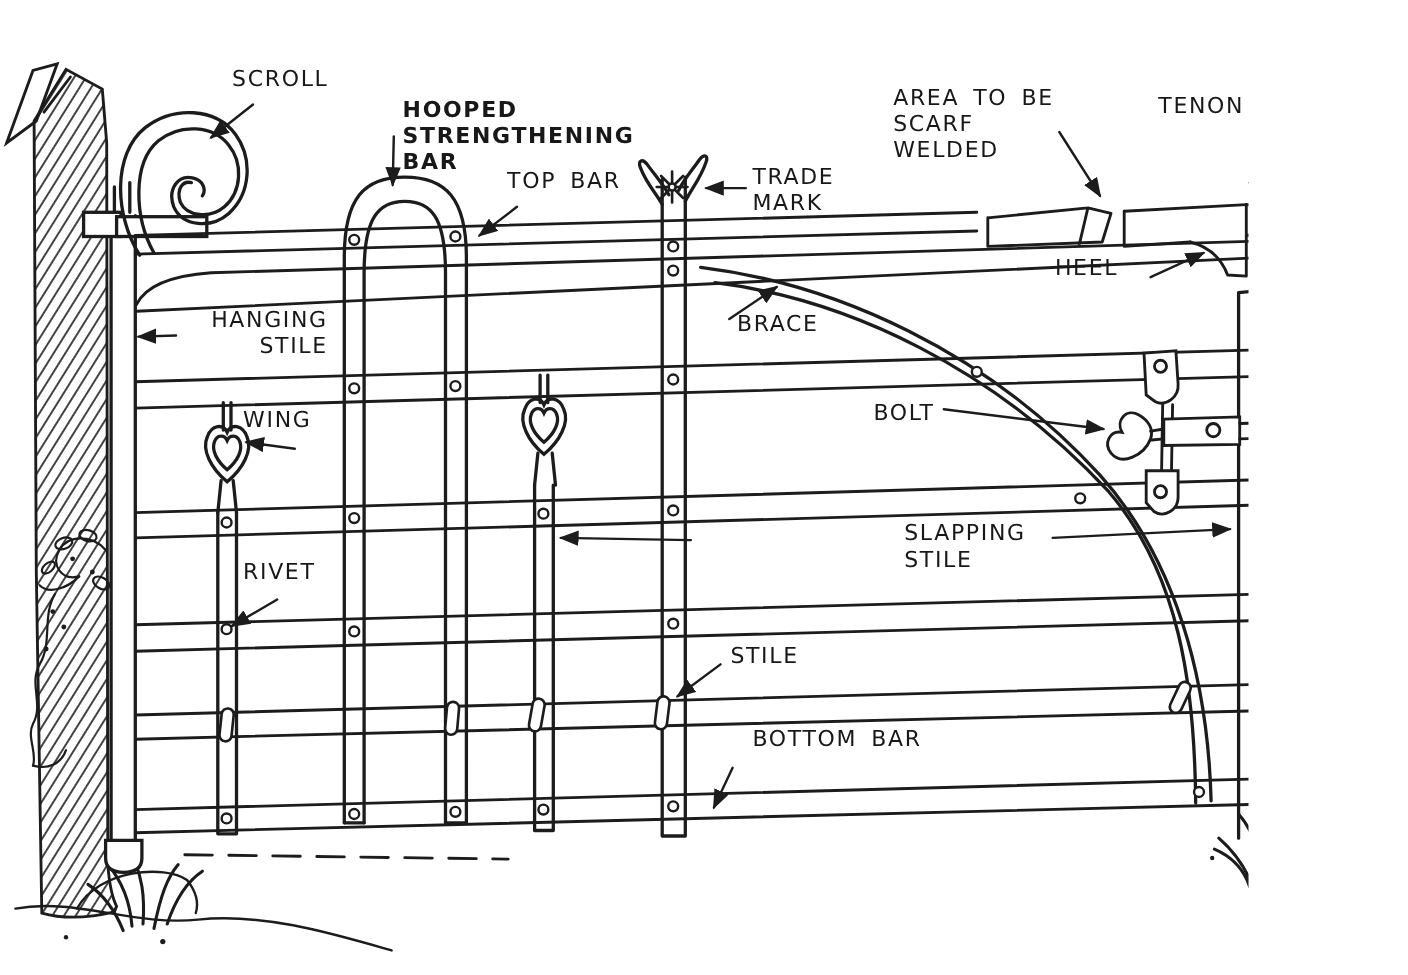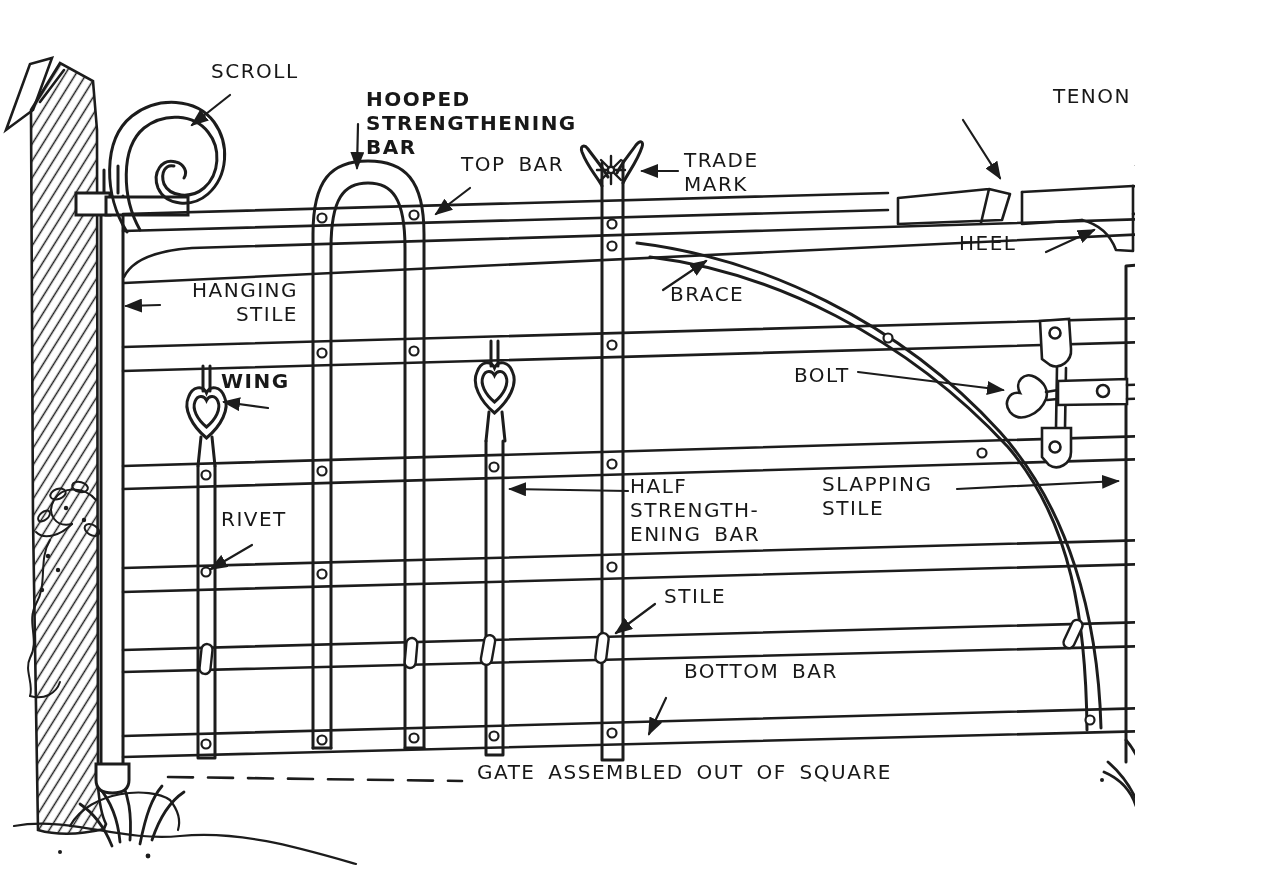--- a/index.html
+++ b/index.html
@@ -257,30 +257,29 @@
   </g>
 </svg>
 
 <div class="lbl" style="left:211px;top:59px;">SCROLL</div>
 <div class="lbl" style="left:366px;top:87px;font-weight:bold;">HOOPED
 STRENGTHENING
 BAR</div>
 <div class="lbl" style="left:461px;top:152px;">TOP BAR</div>
 <div class="lbl" style="left:684px;top:148px;">TRADE
 MARK</div>
+<div class="lbl" style="left:812px;top:76px;">AREA TO BE
+SCARF
+WELDED</div>
 <div class="lbl" style="left:1053px;top:84px;">TENON</div>
 <div class="lbl" style="left:959px;top:231px;">HEEL</div>
 <div class="lbl ctr" style="left:158px;top:278px;width:140px;">HANGING
 STILE</div>
 <div class="lbl" style="left:670px;top:282px;">BRACE</div>
-<div class="lbl" style="left:221px;top:369px;font-weight:bold;">WING</div>
+<div class="lbl" style="left:221px;top:369px;">WING</div>
 <div class="lbl" style="left:794px;top:363px;">BOLT</div>
 <div class="lbl" style="left:221px;top:507px;">RIVET</div>
-<div class="lbl" style="left:630px;top:474px;">HALF
-STRENGTH-
-ENING BAR</div>
 <div class="lbl" style="left:822px;top:472px;">SLAPPING
 STILE</div>
 <div class="lbl" style="left:664px;top:584px;">STILE</div>
 <div class="lbl" style="left:684px;top:659px;">BOTTOM BAR</div>
-<div class="lbl" style="left:477px;top:760px;">GATE ASSEMBLED OUT OF SQUARE</div>
 
 </div>
 
 </body></html>

